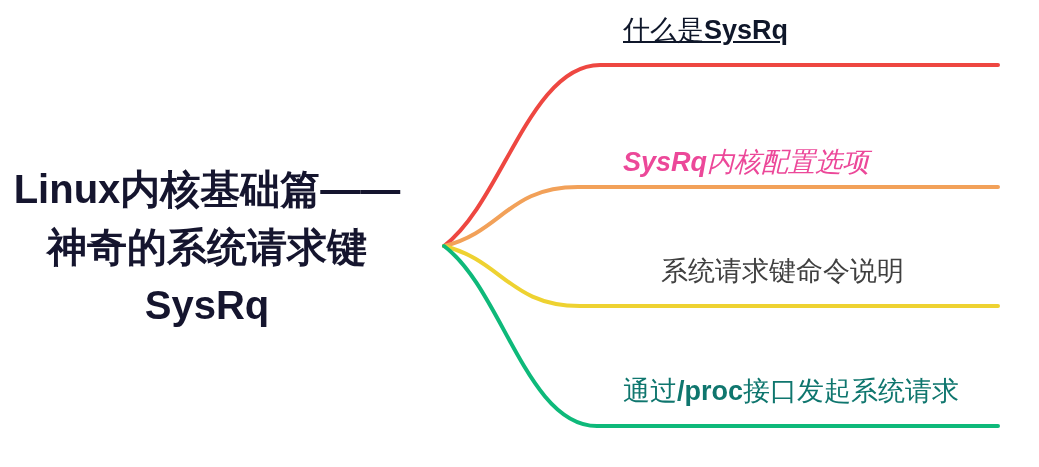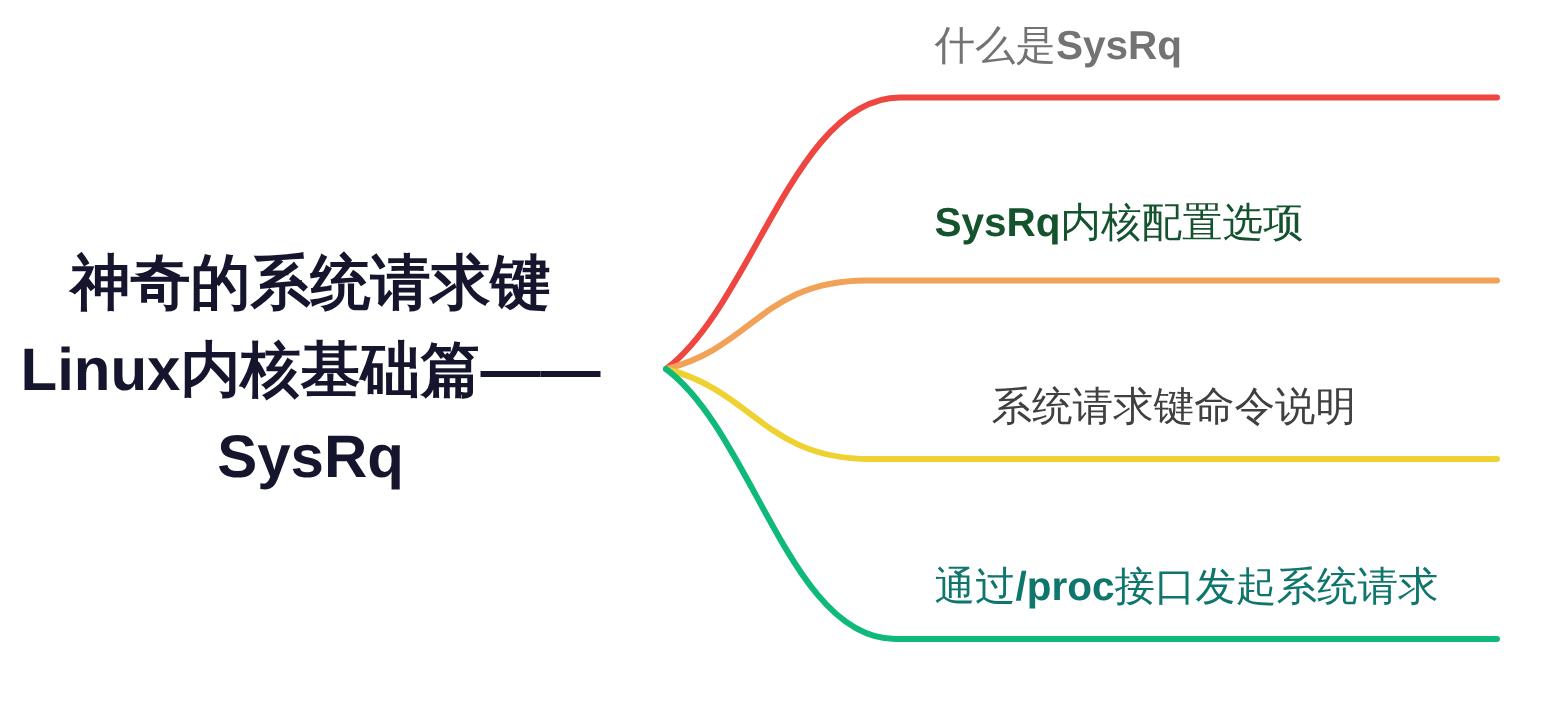--- a/index.html
+++ b/index.html
@@ -50,24 +50,24 @@
 
 <div class="canvas" style="width: 1039px; height: 467px; background: rgb(255, 255, 255);">
   <svg class="curves" id="curves" viewBox="0 0 1039 467">
       <path d="M 444 246 C 502 202.56, 530 65, 600 65 L 998 65" fill="none" stroke="#ee4741" stroke-width="4" stroke-linecap="round"></path>
       <path d="M 444 246 C 502 231.84, 508 187, 578 187 L 998 187" fill="none" stroke="#f2a159" stroke-width="4" stroke-linecap="round"></path>
       <path d="M 444 246 C 502 260.4, 510 306, 580 306 L 998 306" fill="none" stroke="#eed231" stroke-width="4" stroke-linecap="round"></path>
       <path d="M 444 246 C 502 289.2, 527 426, 597 426 L 998 426" fill="none" stroke="#0eb97a" stroke-width="4" stroke-linecap="round"></path>
     </svg>
 
   <div class="central" id="central" style="color: rgb(21, 21, 46);">
+    <div>Linux内核基础篇——</div>
     <div>神奇的系统请求键</div>
-    <div>Linux内核基础篇——</div>
     <div>SysRq</div>
   </div>
 
   <div id="labels">
-      <div class="branch-label" style="left: 623px; top: 12px; color: #737373;"><span class="seg-regular">什么是</span><span class="seg-bold">SysRq</span></div>
-      <div class="branch-label" style="left: 623px; top: 130px; color: #14532d;"><span class="seg-bold">SysRq</span><span class="seg-regular">内核配置选项</span></div>
+      <div class="branch-label" style="left: 623px; top: 12px; color: #0f172a; text-decoration: underline;"><span class="seg-regular">什么是</span><span class="seg-bold">SysRq</span></div>
+      <div class="branch-label" style="left: 623px; top: 144px; color: #ec4899; font-style: italic;"><span class="seg-bold">SysRq</span><span class="seg-regular">内核配置选项</span></div>
       <div class="branch-label" style="left: 623px; top: 253px; color: #404040; margin-left: 38px;"><span class="seg-regular">系统请求键命令说明</span></div>
       <div class="branch-label" style="left: 623px; top: 373px; color: #0f766e;"><span class="seg-regular">通过</span><span class="seg-bold">/proc</span><span class="seg-regular">接口发起系统请求</span></div>
     </div>
 </div>
 
 </body></html>

